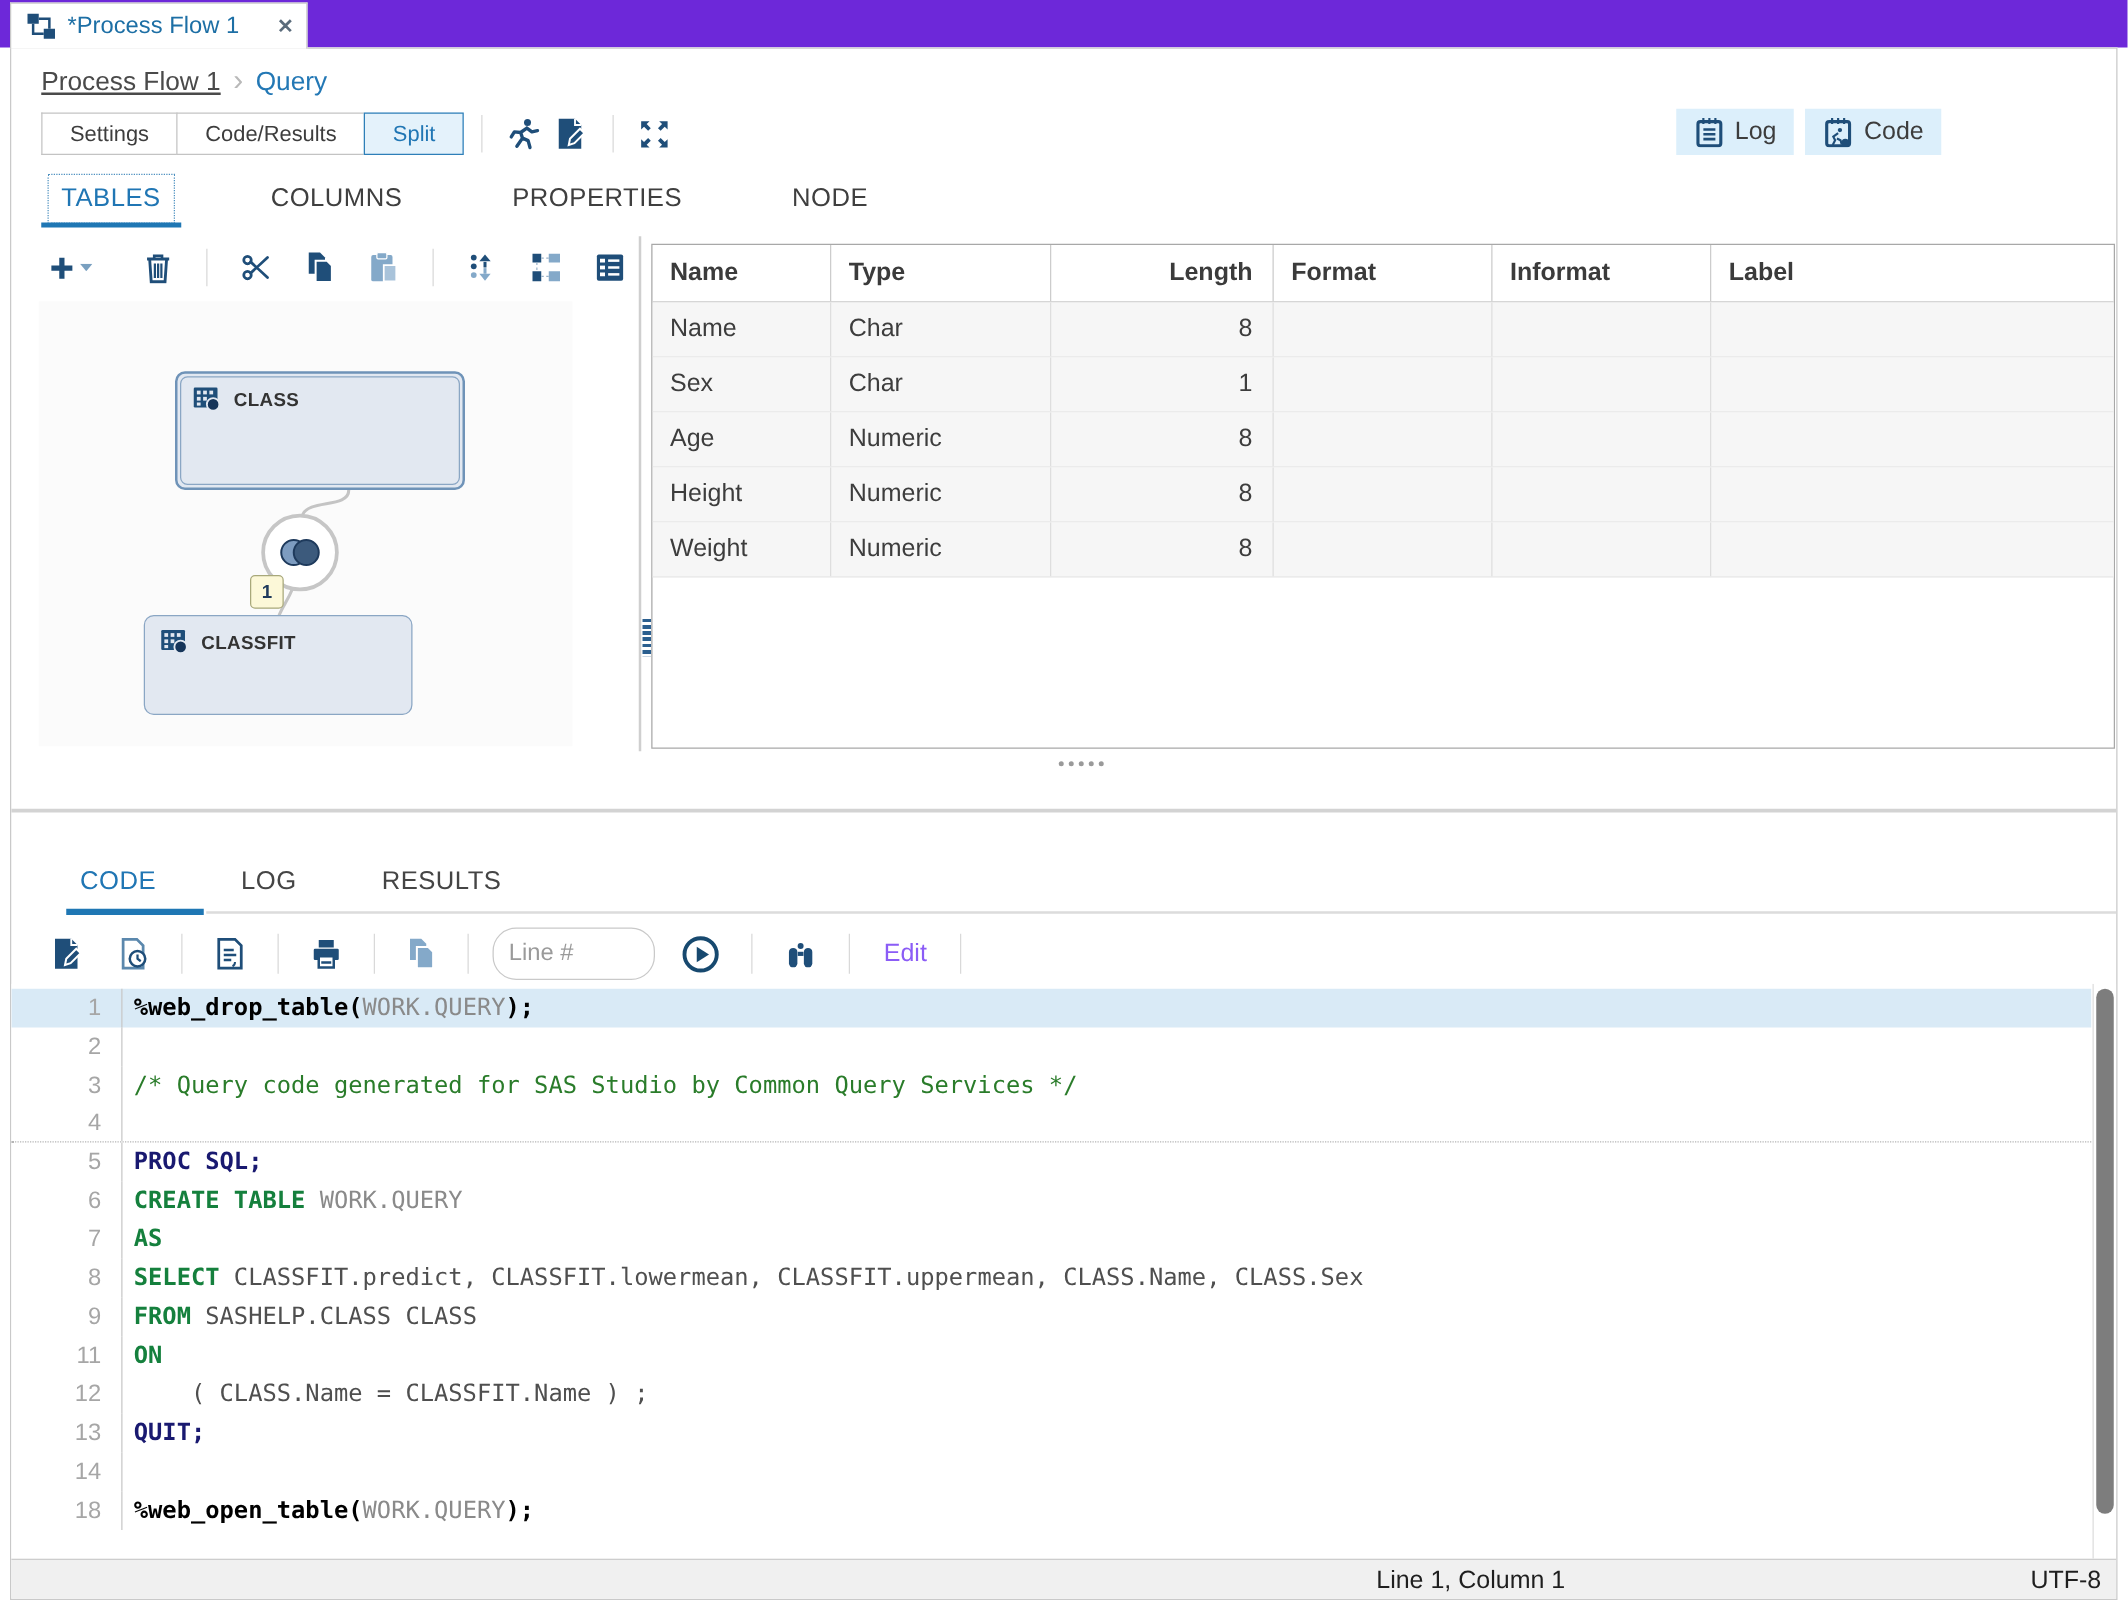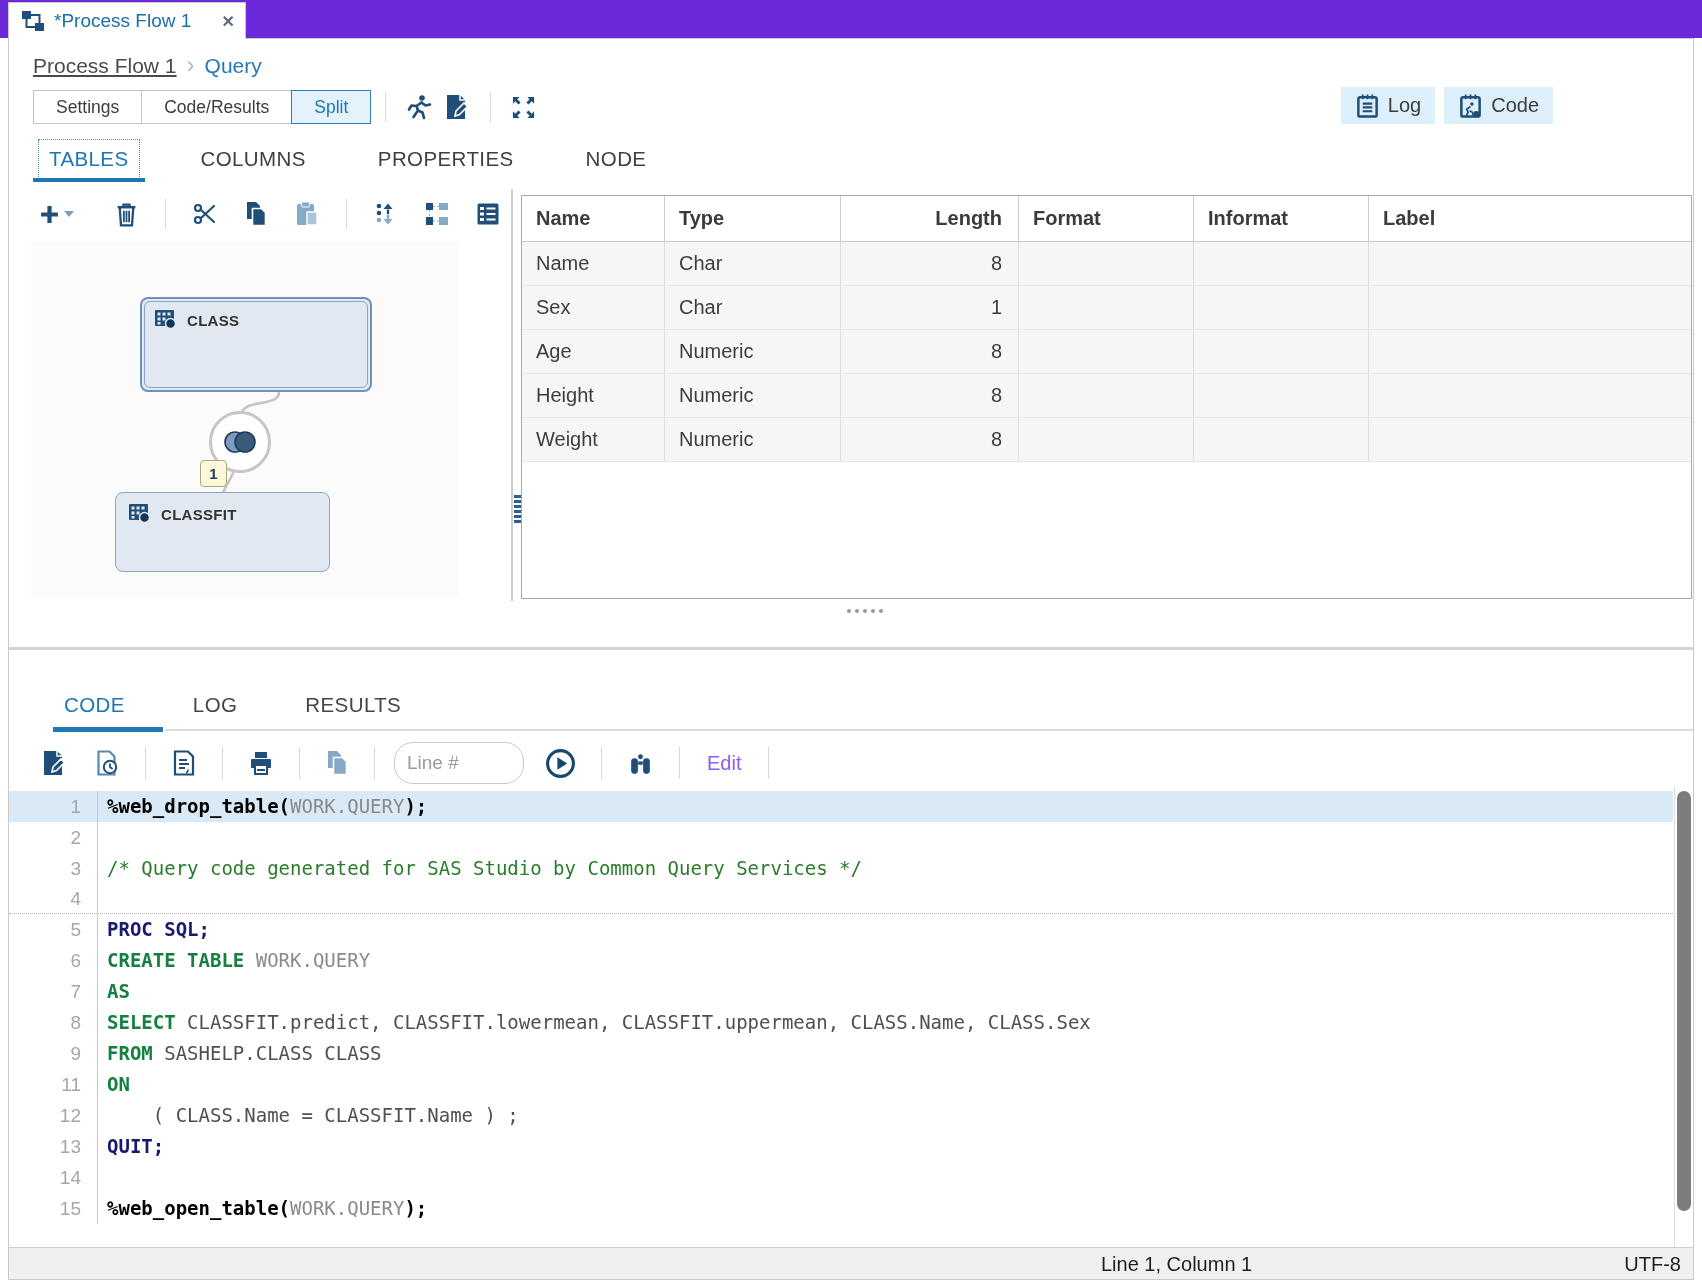--- a/index.html
+++ b/index.html
@@ -32,21 +32,21 @@
     border-right:none; font-size:17.5px; color:#3d3d3d; font-family:inherit; }
   .vm-btn:last-child { border-right:1px solid #c3c3c3; }
   .vm-btn.active { background:#e4f2fb; border:1px solid #2e7fb8 !important; color:#2076b4; }
   .tb-sep { width:1px; height:30px; background:#d9d9d9; margin:0 14px; }
   .icon-btn { background:none; border:none; padding:2px 6px; display:flex; align-items:center; }
   .right-btns { position:absolute; top:48px; right:140px; display:flex; gap:9px; }
   .right-btns .rb { height:37px; background:#dceffb; border:none; display:flex; align-items:center;
     gap:8px; padding:0 14px; font-size:20px; color:#3d3d3d; font-family:inherit; }
 
   
-  .query-tabs { position:absolute; left:24px; top:98px; height:44px; display:flex; gap:40px; }
+  .query-tabs { position:absolute; left:24px; top:98px; height:44px; display:flex; gap:56px; }
   .q-tab { position:relative; display:flex; align-items:center; font-size:20.5px;
     letter-spacing:.4px; color:#3f3f3f; padding:0 6px; }
   .q-tab span { padding:7px 10px; }
   .q-tab.active { color:#2076b4; }
   .q-tab.active span { outline:1px dotted #4d90c0; }
   .q-tab.active::after { content:""; position:absolute; left:0; right:0; bottom:-1px;
     height:4px; background:#1f77b4; }
 
   
   .panes { position:absolute; left:0; top:150px; width:1684px; height:412px; }
@@ -581,21 +581,21 @@
         </div>
         <div class="code-line">
           <span class="gutter">13</span>
           <span class="code-text"><span class="tok-p">QUIT;</span></span>
         </div>
         <div class="code-line">
           <span class="gutter">14</span>
           <span class="code-text"></span>
         </div>
         <div class="code-line">
-          <span class="gutter">15</span>
+          <span class="gutter">18</span>
           <span class="code-text"><span class="tok-m">%web_open_table(</span><span class="tok-r">WORK.QUERY</span><span class="tok-m">);</span></span>
         </div>
       </div>
     <div class="scrollbar">
       <div class="thumb"></div>
     </div>
   </div>
 
   <div class="status-bar">
     <span class="status-pos">Line 1, Column 1</span>

